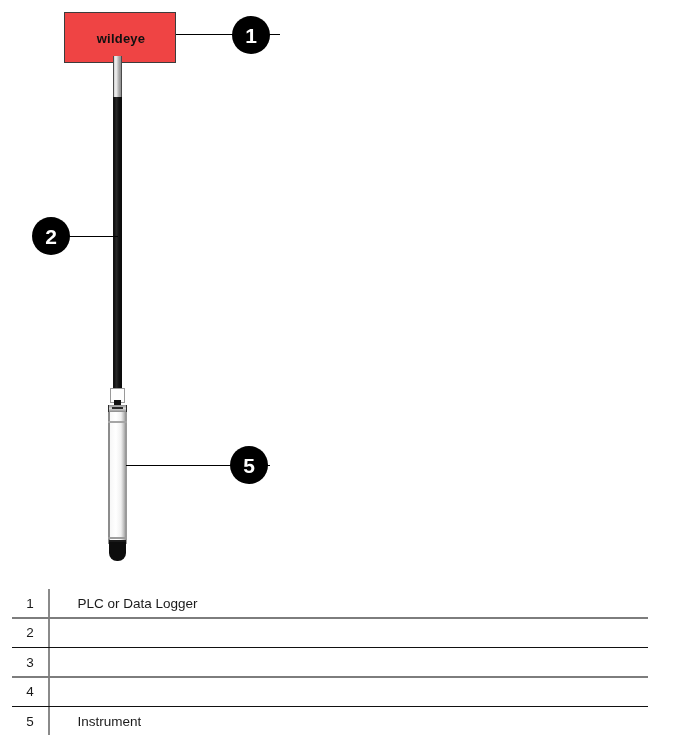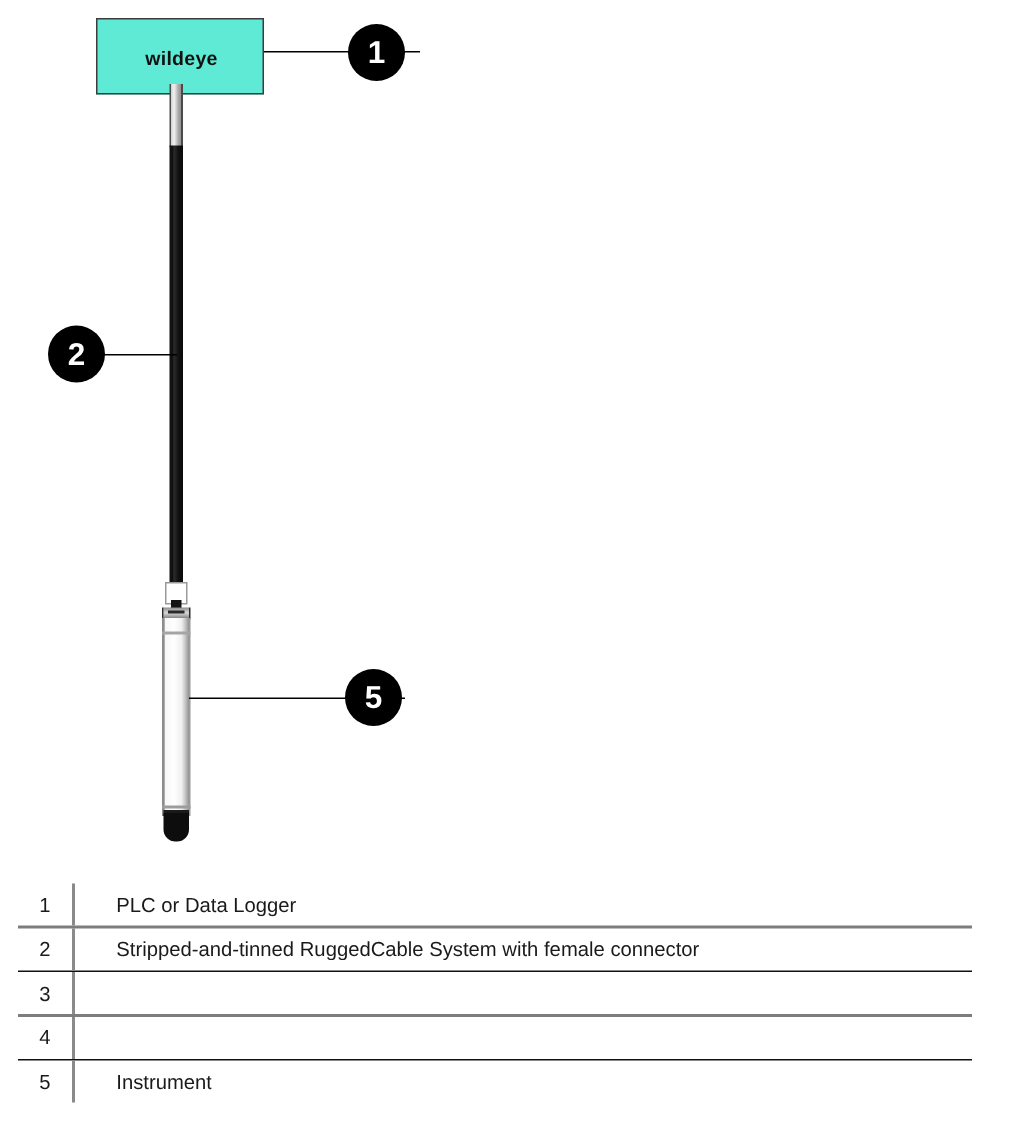--- a/index.html
+++ b/index.html
@@ -26,21 +26,21 @@
   }
 
   
   .plc-box {
     position: absolute;
     left: 64px;
     top: 12px;
     width: 112px;
     height: 51px;
     border: 1px solid #3c3c3c;
-    background: #5eead4;
+    background: #ef4444;
     box-sizing: border-box;
   }
   .plc-label {
     position: absolute;
     left: 0;
     top: 0;
     width: 112px;
     height: 51px;
     display: flex;
     align-items: center;
@@ -273,21 +273,20 @@
   <div class="legend-row">
     <div class="num">1</div>
     <div class="divider"></div>
     <div class="desc">PLC or Data Logger</div>
   </div>
   <div class="rule gray"></div>
 
   <div class="legend-row">
     <div class="num">2</div>
     <div class="divider"></div>
-    <div class="desc">Stripped-and-tinned RuggedCable System with female connector</div>
   </div>
   <div class="rule black"></div>
 
   <div class="legend-row">
     <div class="num">3</div>
     <div class="divider"></div>
     <div class="desc"></div>
   </div>
   <div class="rule gray"></div>
 

